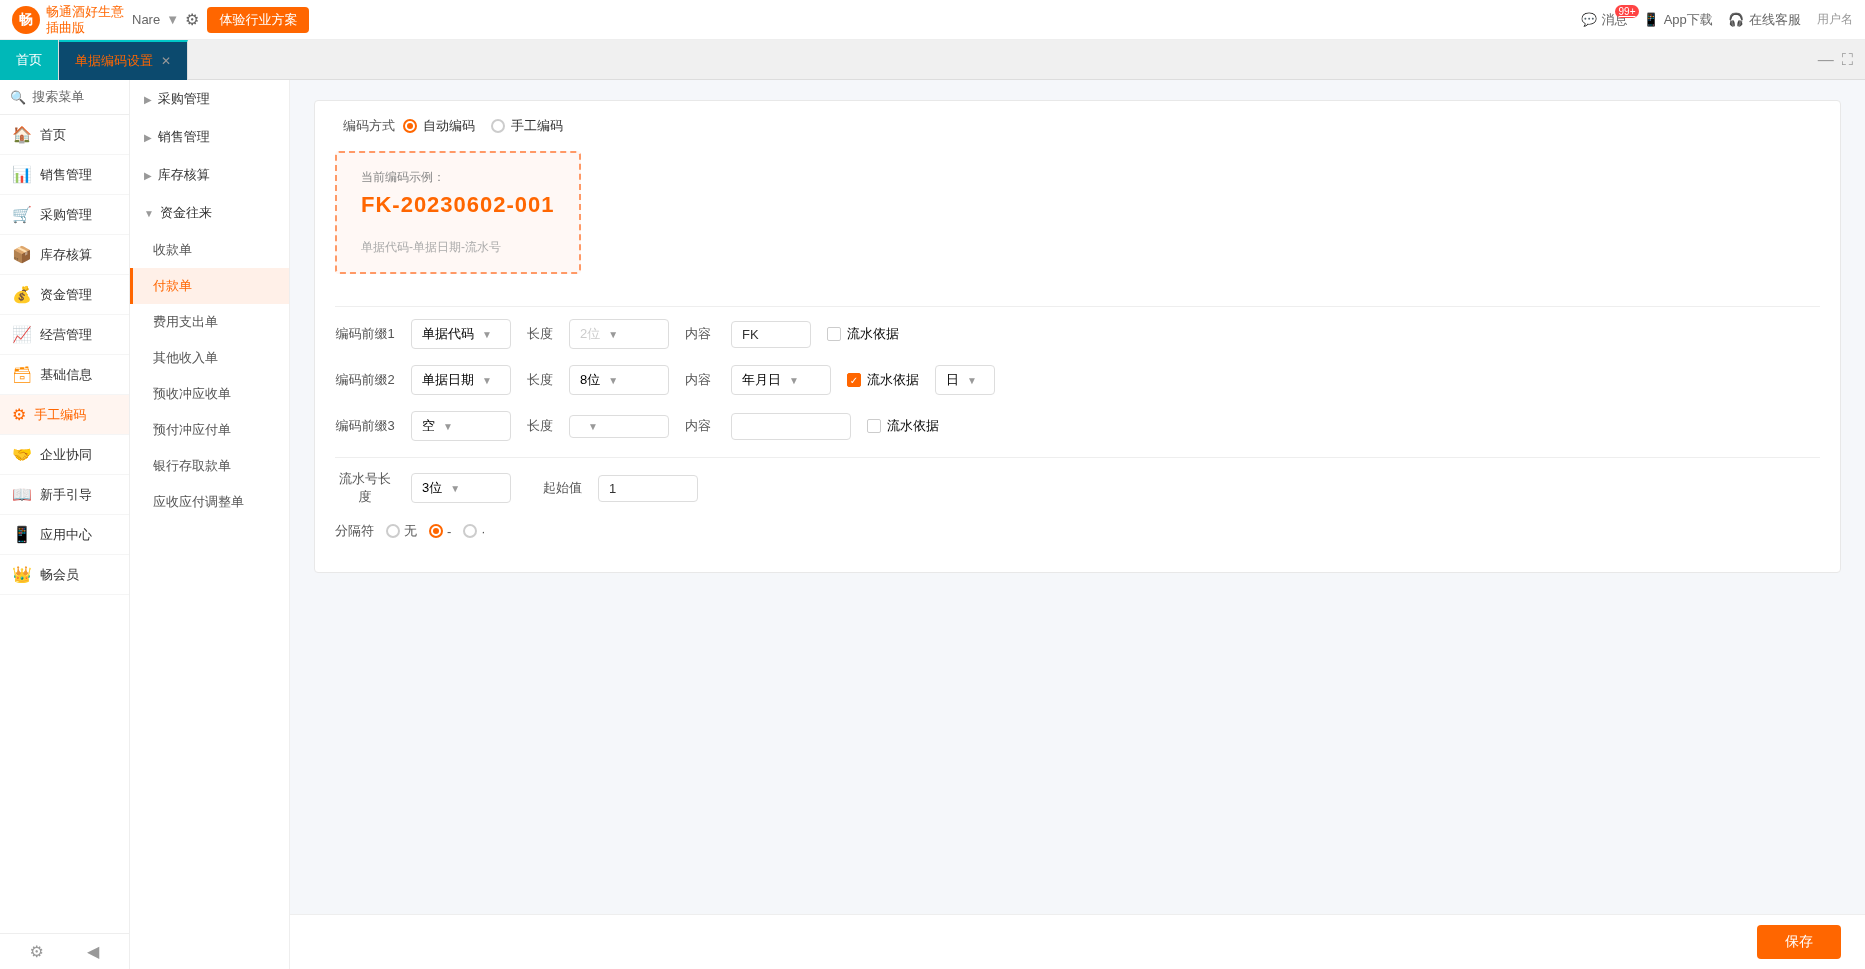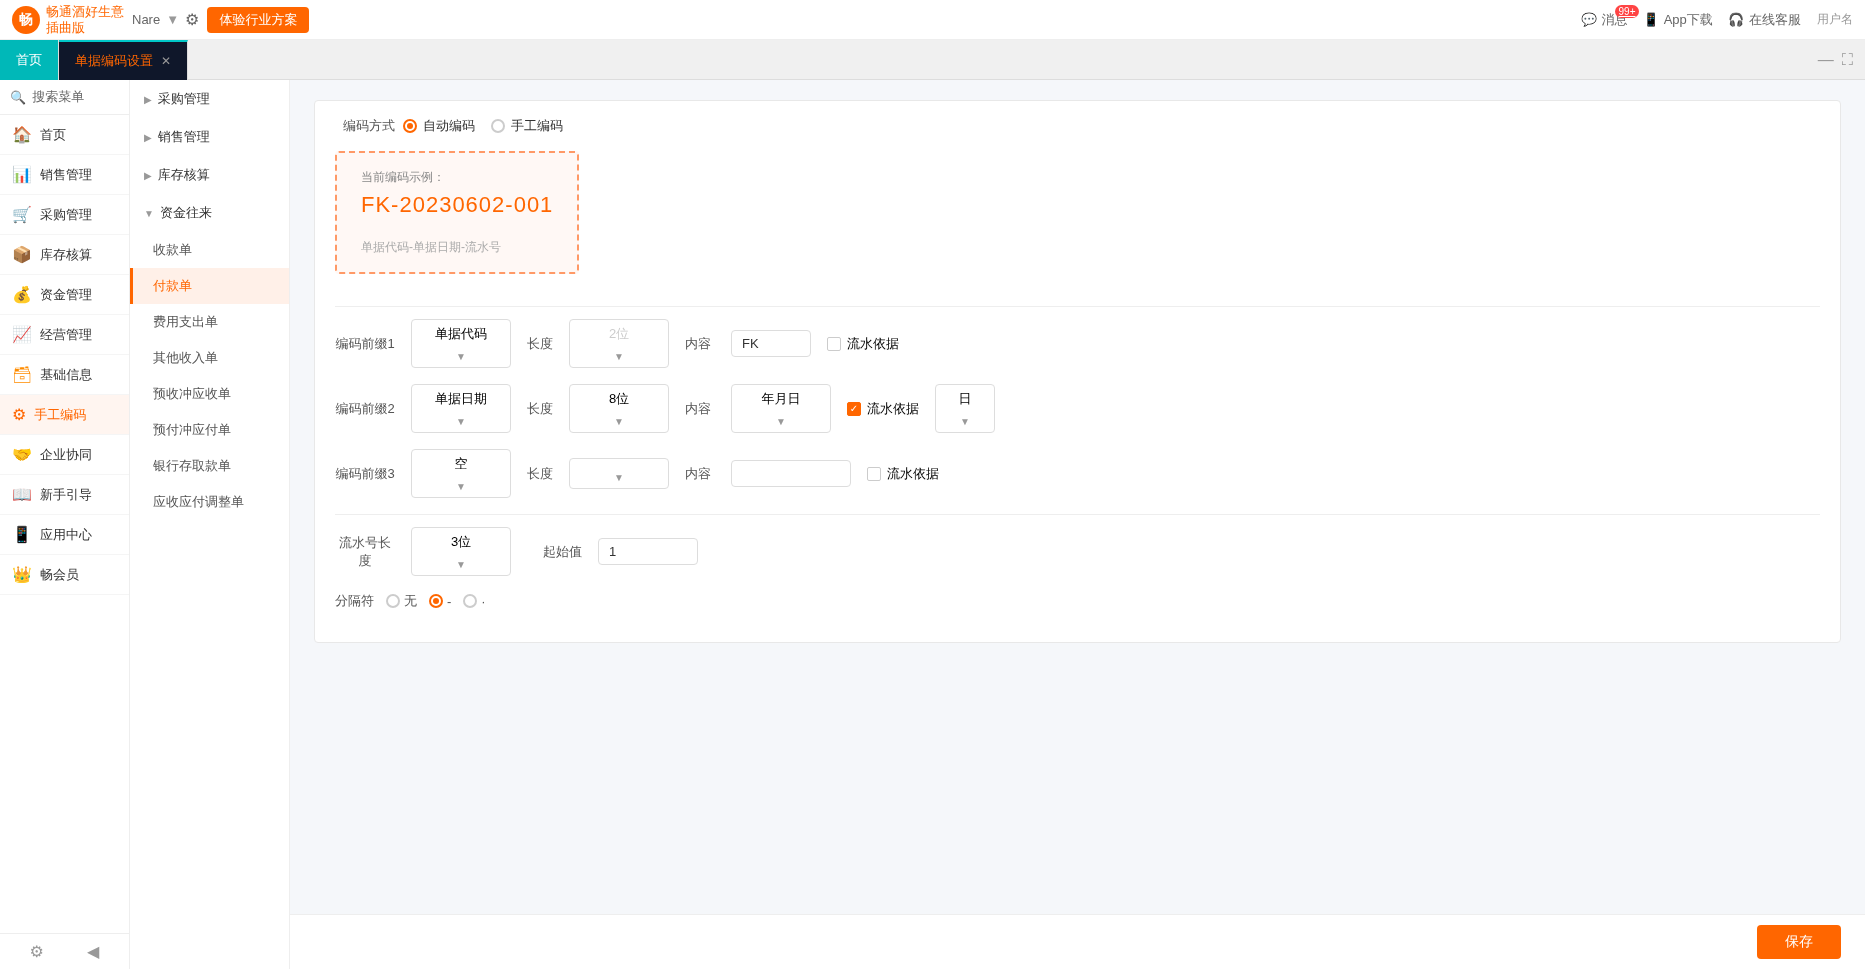--- a/index.html
+++ b/index.html
@@ -41,21 +41,21 @@
       height: 40px;
       display: flex;
       align-items: center;
       padding: 0 16px;
       cursor: pointer;
       font-size: 13px;
       color: #666;
       border-right: 1px solid #ddd;
     }
     .tab-item.active {
-      background: #0f172a;
+      background: #0c4a6e;
       color: #ff6600;
       border-top: 2px solid #00c8c8;
       height: 40px;
     }
     .tab-item.home { background: #00b8b8; color: white; }
     .tab-close { margin-left: 8px; color: #999; font-size: 12px; cursor: pointer; }
     .tabbar-actions { margin-left: auto; display: flex; align-items: center; gap: 8px; padding-right: 12px; }
     .tabbar-action-btn { cursor: pointer; color: #999; font-size: 16px; }
 
     
@@ -198,21 +198,21 @@
       border: 2px dashed #ff9966;
       background: #fff8f5;
       border-radius: 4px;
       padding: 16px 24px;
       display: inline-block;
       margin-bottom: 20px;
     }
     .preview-label { font-size: 12px; color: #888; margin-bottom: 6px; }
     .preview-code {
       font-size: 22px;
-      font-weight: normal;
+      font-weight: bold;
       color: #ff6600;
       letter-spacing: 1px;
     }
     .preview-desc { font-size: 12px; color: #aaa; margin-top: 21px; }
 
     
     .autofill-row {
       display: flex;
       align-items: center;
       gap: 8px;
@@ -236,21 +236,20 @@
     .form-select {
       display: flex;
       align-items: center;
       border: 1px solid #ddd;
       border-radius: 4px;
       padding: 5px 10px;
       background: #fff;
       cursor: pointer;
       gap: 8px;
       min-width: 100px;
-      flex-direction: column;
     }
     .form-select .arrow { color: #999; font-size: 10px; }
     .form-input {
       border: 1px solid #ddd;
       border-radius: 4px;
       padding: 5px 10px;
       background: #fff;
       color: #333;
       min-width: 80px;
     }

